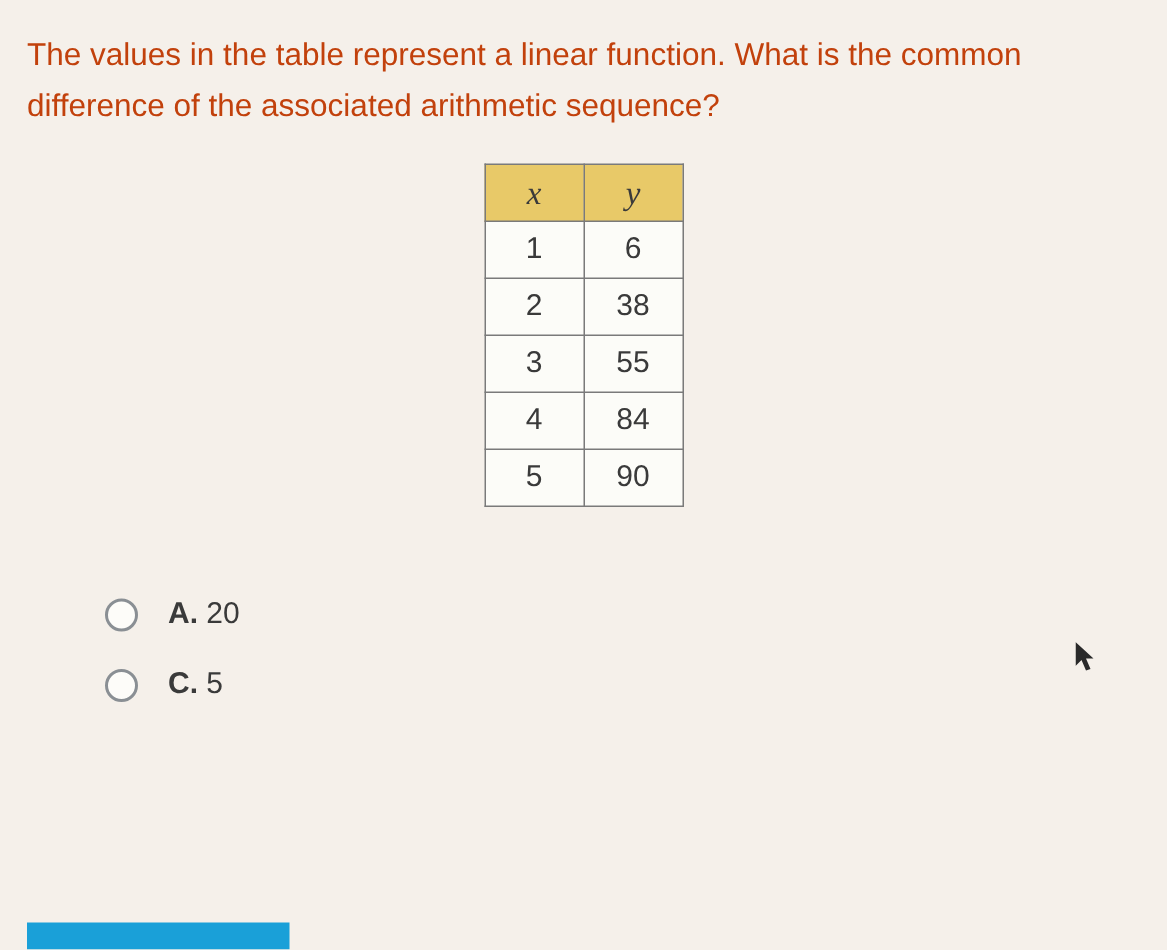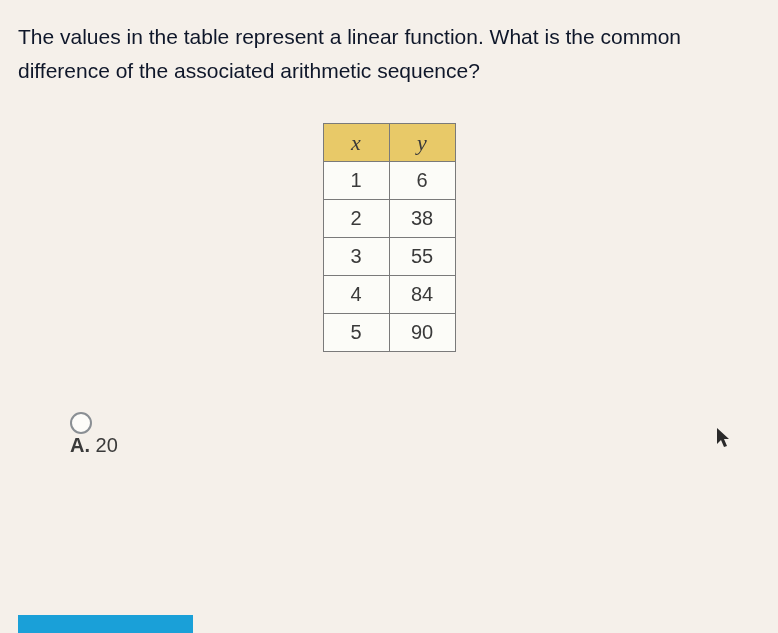--- a/index.html
+++ b/index.html
@@ -12,22 +12,22 @@
       height: 633px;
       background: #f5f0ea;
       font-family: Arial, Helvetica, sans-serif;
       color: #4a5560;
       padding: 20px 18px;
       position: relative;
     }
     .question-text {
       font-size: 21px;
       line-height: 1.6;
-      color: #0f172a;
-      margin-bottom: 36px;
+      color: #c2410c;
+      margin-bottom: 22px;
     }
     .table-wrap {
       display: flex;
       justify-content: center;
       margin-top: 10px;
       margin-bottom: 60px;
     }
     table {
       border-collapse: collapse;
     }
@@ -49,22 +49,22 @@
     }
     td {
       background: #fcfcf8;
     }
     .options {
       margin-left: 52px;
       margin-top: 40px;
     }
     .option {
       display: flex;
+      align-items: center;
       margin-bottom: 24px;
-      flex-direction: column;
     }
     .radio {
       width: 22px;
       height: 22px;
       border: 2px solid #8a8f94;
       border-radius: 50%;
       margin-right: 20px;
       background: #fdfcf9;
       flex-shrink: 0;
     }
@@ -130,20 +130,27 @@
 </div>
 
 <div class="options">
   <div class="option">
     <div class="radio"></div>
     <div class="opt-label">
       <span class="opt-letter">A.</span>
       <span>20</span>
     </div>
   </div>
+  <div class="option">
+    <div class="radio"></div>
+    <div class="opt-label">
+      <span class="opt-letter">C.</span>
+      <span>5</span>
+    </div>
+  </div>
 </div>
 
 <div class="cursor">
   <svg width="16" height="20" viewBox="0 0 16 20">
     <path d="M0 0 L0 16 L4 12 L7 19 L10 18 L7 11 L12 11 Z" fill="#2a2a2a"></path>
   </svg>
 </div>
 
 <div class="footer-btn"></div>
 

